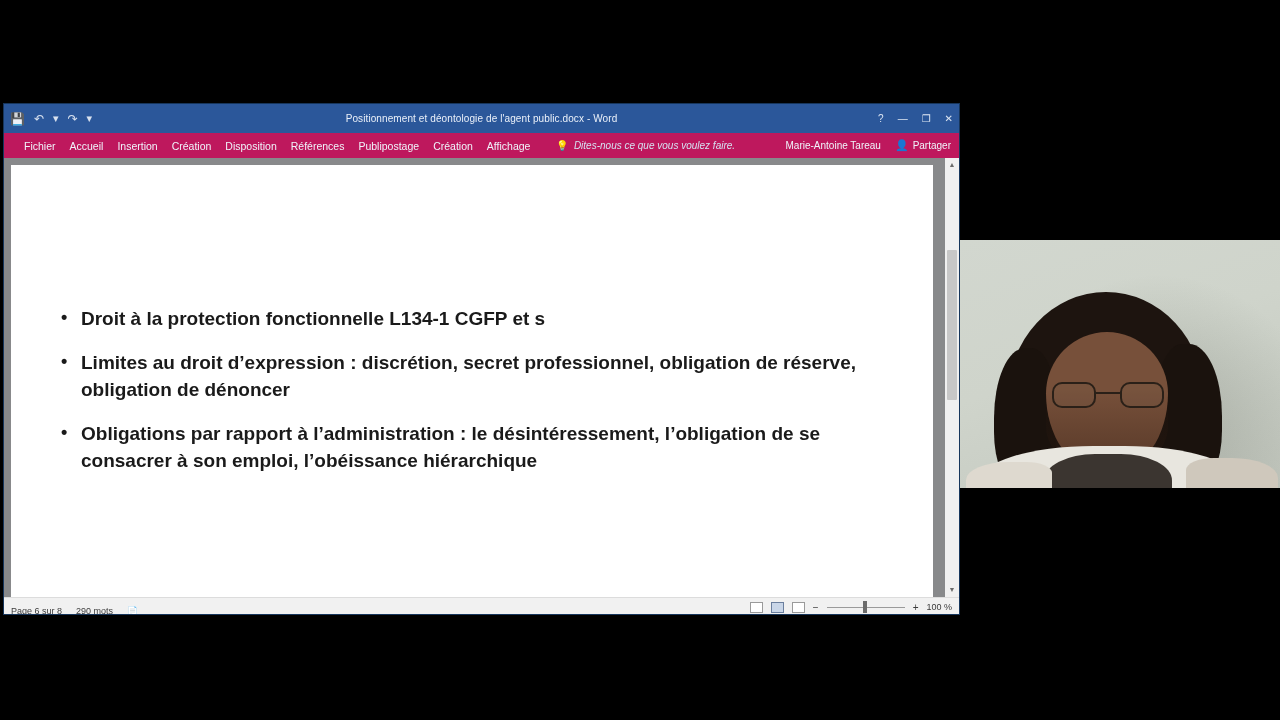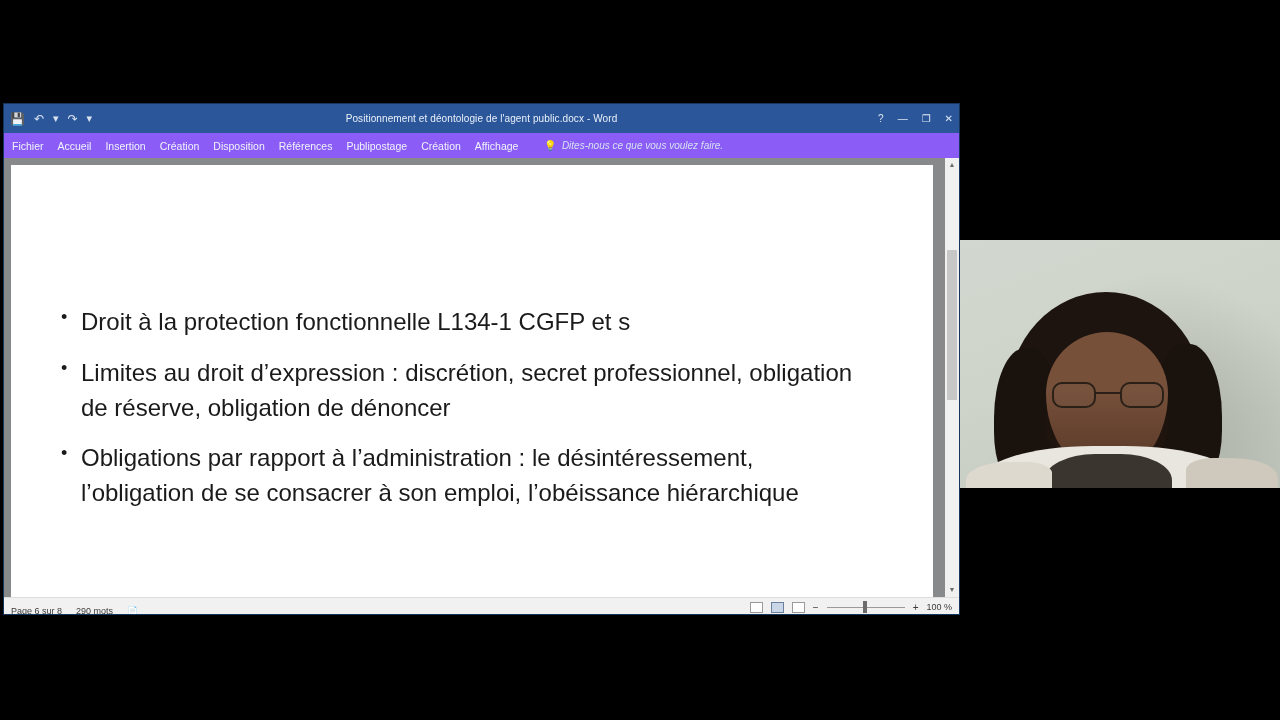--- a/index.html
+++ b/index.html
@@ -43,24 +43,24 @@
   .win-ctrls {
     position: absolute; right: 6px; top: 0; height: 29px;
     display: flex; align-items: center; gap: 14px;
     font-size: 10px; color: #dde6f3;
   }
 
   
   .word-tabs {
     position: relative;
     height: 25px;
-    background: #8b5cf6;
+    background: #be185d;
     color: #ffffff;
     display: flex; align-items: center;
-    padding-left: 8px;
+    padding-left: 20px;
     gap: 14px;
     font-size: 10.5px;
   }
   .word-tabs .tab { color: #f0f4fb; white-space: nowrap; }
   .tellme {
     display: flex; align-items: center; gap: 5px;
     margin-left: 12px; color: #d6e1f2; font-size: 10px; font-style: italic;
   }
   .bulb { font-size: 10px; color: #ffd966; font-style: normal; }
   .tabs-right {
@@ -85,24 +85,25 @@
     overflow: hidden;
   }
   .page-inner {
     padding: 140px 66px 0 42px;
   }
   ul.bullets { list-style: none; }
   ul.bullets li {
     position: relative;
     padding-left: 28px;
     margin-bottom: 16px;
-    font-size: 24px;
+    font-size: 19px;
     line-height: 1.45;
     color: #1a1a1a;
     font-family: "Liberation Sans", sans-serif;
+    font-weight: bold;
   }
   ul.bullets li::before {
     content: "•";
     position: absolute; left: 8px; top: -1px;
     font-size: 18px; color: #1a1a1a;
   }
   ul.bullets li.under span.u { text-decoration: underline; }
 
   
   .doc-scroll {
@@ -257,20 +258,27 @@
       <span class="tab">Insertion</span>
       <span class="tab">Création</span>
       <span class="tab">Disposition</span>
       <span class="tab">Références</span>
       <span class="tab">Publipostage</span>
       <span class="tab">Création</span>
       <span class="tab">Affichage</span>
       <span class="tellme">
         <span class="bulb">💡</span>
         <span>Dites-nous ce que vous voulez faire.</span>
+      </span>
+      <span class="tabs-right">
+        <span>Marie-Antoine Tareau</span>
+        <span class="share-btn">
+          <span class="person-ico">👤</span>
+          <span>Partager</span>
+        </span>
       </span>
     </div>
 
     <div class="doc-area">
       <div class="page">
         <div class="page-inner">
           <ul class="bullets">
             <li>
               <span>Droit à la protection fonctionnelle L134-1 CGFP et s</span>
             </li>

